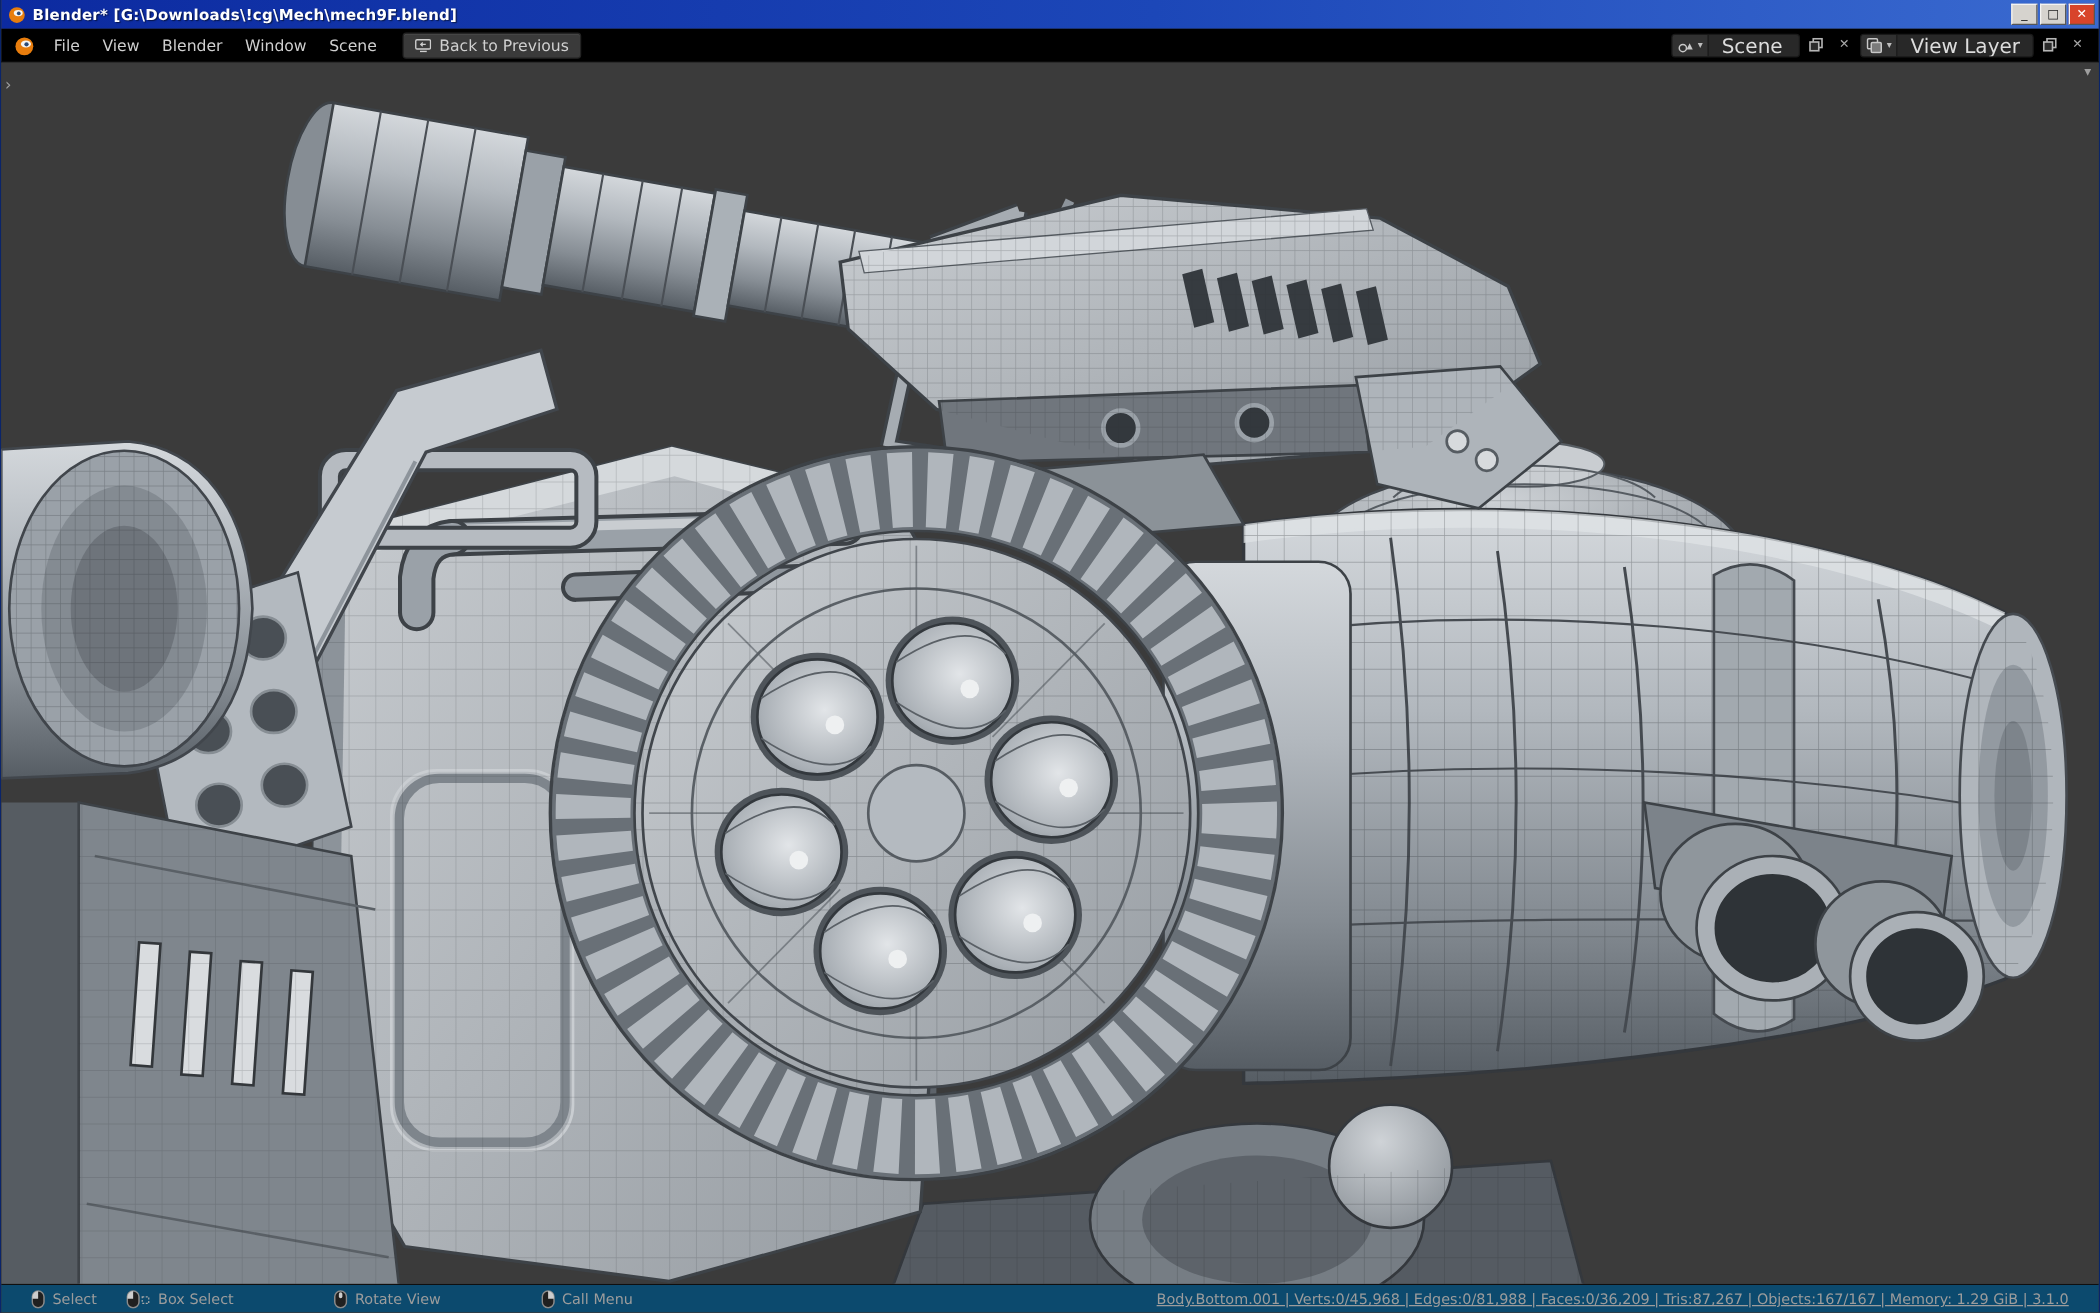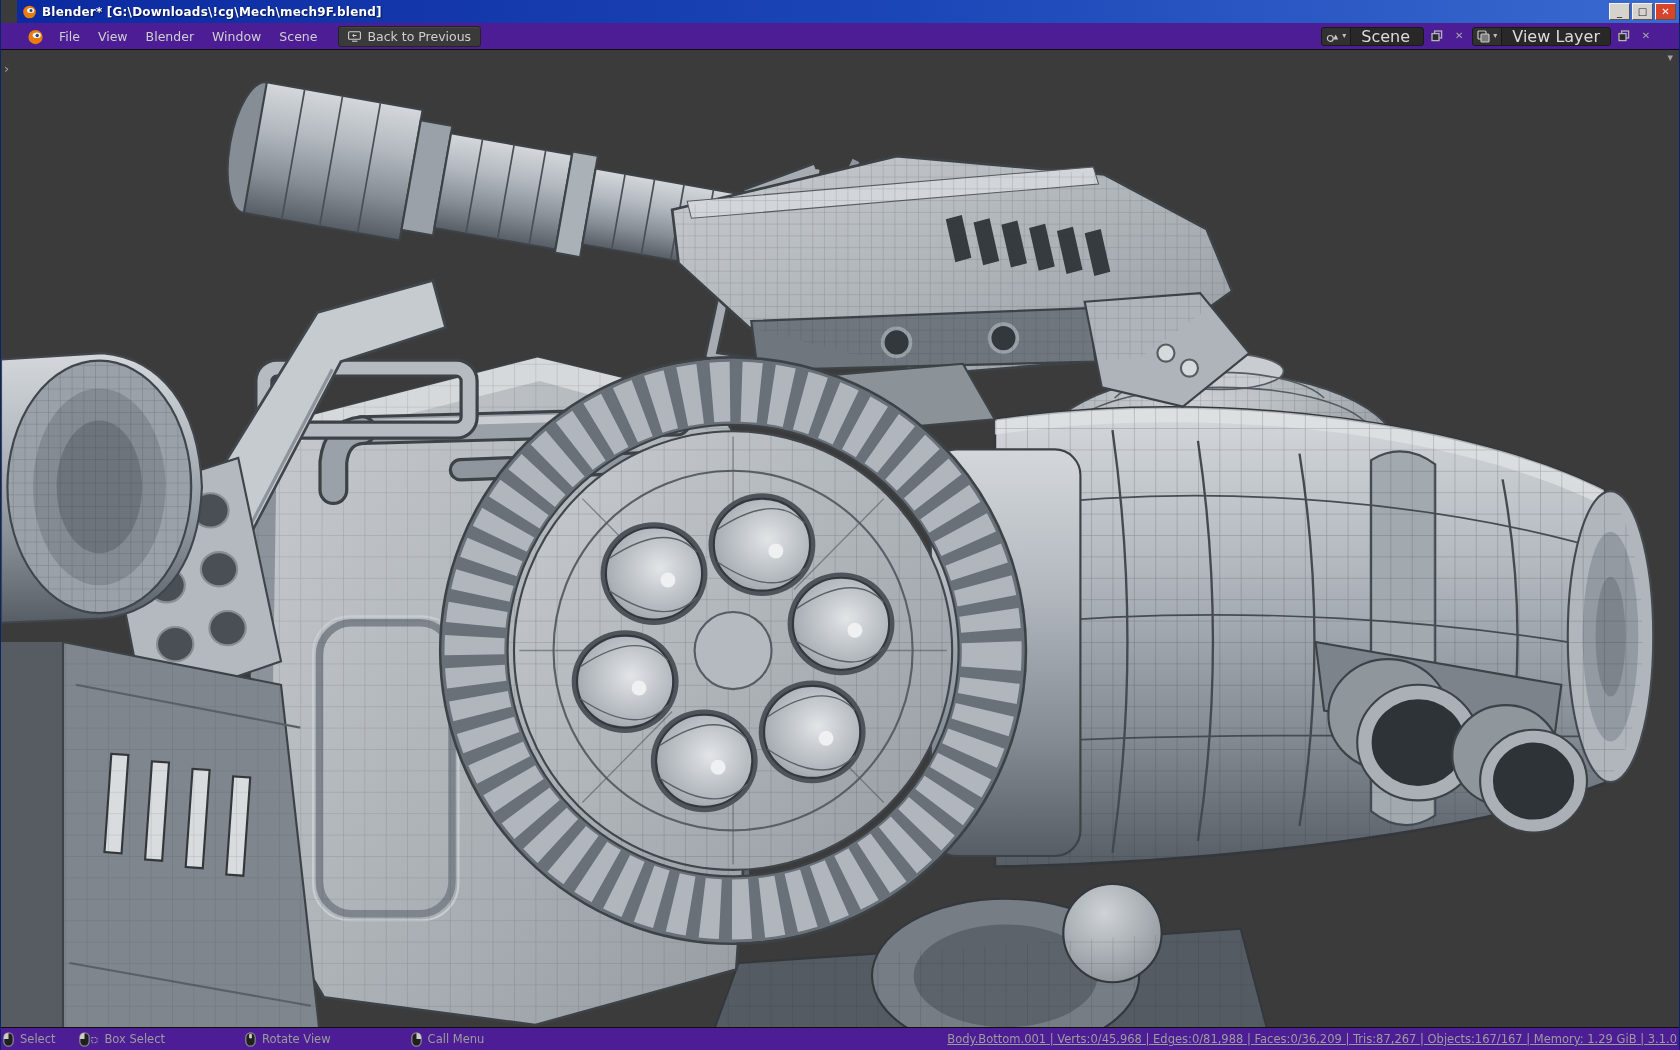--- a/index.html
+++ b/index.html
@@ -8,38 +8,38 @@
     width:1680px; height:1050px; overflow:hidden;
     background:#3b3b3b;
     font-family:"DejaVu Sans", sans-serif;
     display:flex; flex-direction:column;
     border-left:1px solid #0a246a; border-right:1px solid #0a246a;
   }
   
   .titlebar {
     flex:0 0 23px; height:23px;
     background:linear-gradient(90deg,#0c2aa0 0%,#1c47b8 55%,#3a6ad0 100%);
-    display:flex; align-items:center; padding:0 3px 0 5px; color:#fff;margin-left:16px;
+    display:flex; align-items:center; padding:0 3px 0 5px; color:#fff;
   }
   .app-icon { width:15px; height:15px; margin-right:5px; flex:0 0 auto; }
   .title-text {
     flex:1; font-size:12px; font-weight:bold; white-space:nowrap;
     text-shadow:1px 1px 1px rgba(0,0,0,.55); letter-spacing:.2px;
   }
   .winbtns { display:flex; gap:2px; }
   .winbtn {
     width:21px; height:17px; display:flex; align-items:center; justify-content:center;
     font-size:10px; line-height:1; background:#d6d3ce; color:#1a1a1a;
     border:1px solid; border-color:#f4f3f1 #565656 #565656 #f4f3f1; cursor:default;
   }
   .winbtn.close { background:#d8442a; color:#fff; font-weight:bold; }
   
   .menubar {
-    flex:0 0 27px; height:27px; background:#4c1d95; border-bottom:1px solid #0f0f0f;
-    display:flex; align-items:center; padding:0 24px; color:#cfcfcf; font-size:12.5px;
+    flex:0 0 27px; height:27px; background:#000000; border-bottom:1px solid #0f0f0f;
+    display:flex; align-items:center; padding:0 8px; color:#cfcfcf; font-size:12.5px;
   }
   .mb-logo { width:17px; height:17px; margin:0 6px 0 2px; }
   .menu-item { padding:3px 9px; border-radius:3px; white-space:nowrap; }
   .back-btn {
     margin-left:12px; display:flex; align-items:center; gap:6px;
     background:#3a3a3a; border:1px solid #232323; border-radius:3px;
     padding:2px 9px; box-shadow:inset 0 1px 0 rgba(255,255,255,.06); white-space:nowrap;
   }
   .mb-right { margin-left:auto; display:flex; align-items:center; gap:4px; }
   .idblock {
@@ -57,22 +57,22 @@
     width:18px; height:19px; color:#a8a8a8; font-size:10px; line-height:1;
   }
   
   .viewport { flex:1 1 auto; position:relative; min-height:0; background:#3b3b3b; }
   .viewport > svg { position:absolute; inset:0; width:100%; height:100%; display:block; }
   .corner-toggle { position:absolute; color:#9f9f9f; line-height:1; z-index:2; }
   .toggle-left { left:3px; top:12px; font-size:13px; }
   .toggle-right { right:6px; top:2px; font-size:11px; }
   
   .statusbar {
-    flex:0 0 23px; height:23px; background:#4c1d95; border-top:1px solid #0f0f0f;
-    display:flex; align-items:center; padding:0 2px; color:#9c9c9c; font-size:11.5px;
+    flex:0 0 23px; height:23px; background:#0c4a6e; border-top:1px solid #0f0f0f;
+    display:flex; align-items:center; padding:0 24px; color:#9c9c9c; font-size:11.5px;
   }
   .hint { display:flex; align-items:center; gap:6px; margin-right:24px; white-space:nowrap; }
   .hint.spaced { margin-left:56px; }
   .stats { margin-left:auto; white-space:nowrap;text-decoration:underline; }
 </style>
 </head>
 <body>
 
 <div class="titlebar">
   <svg class="app-icon" viewBox="0 0 15 15">

